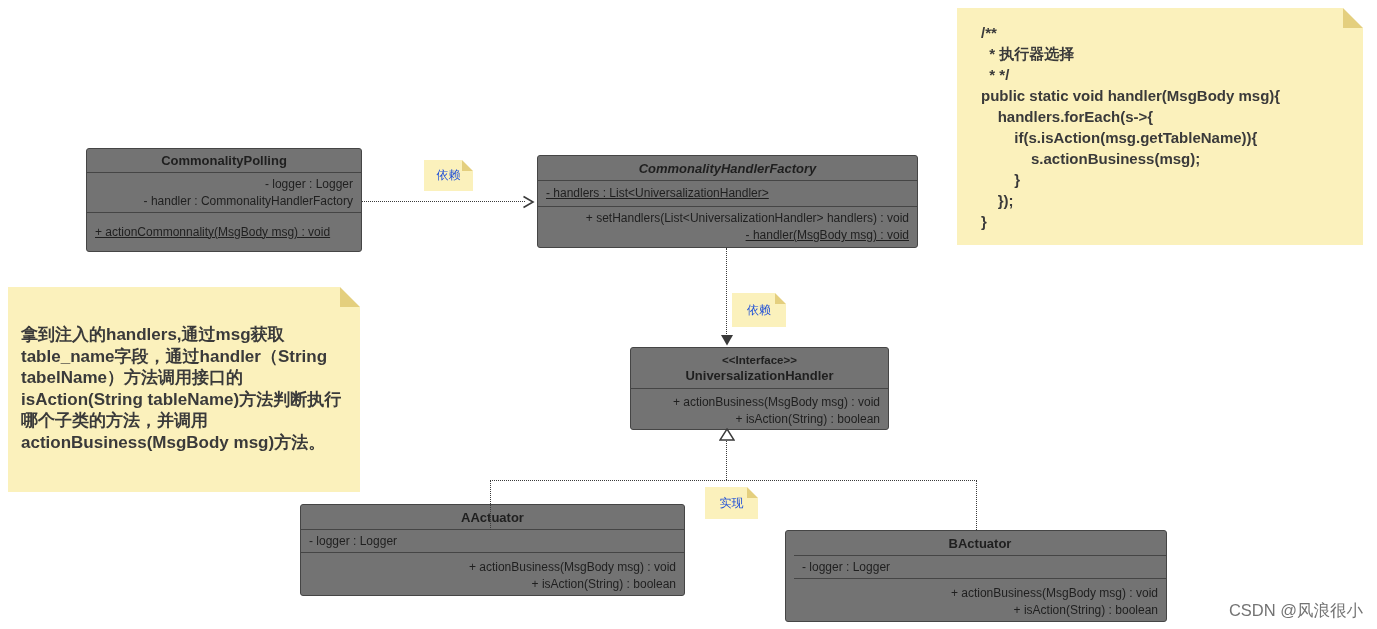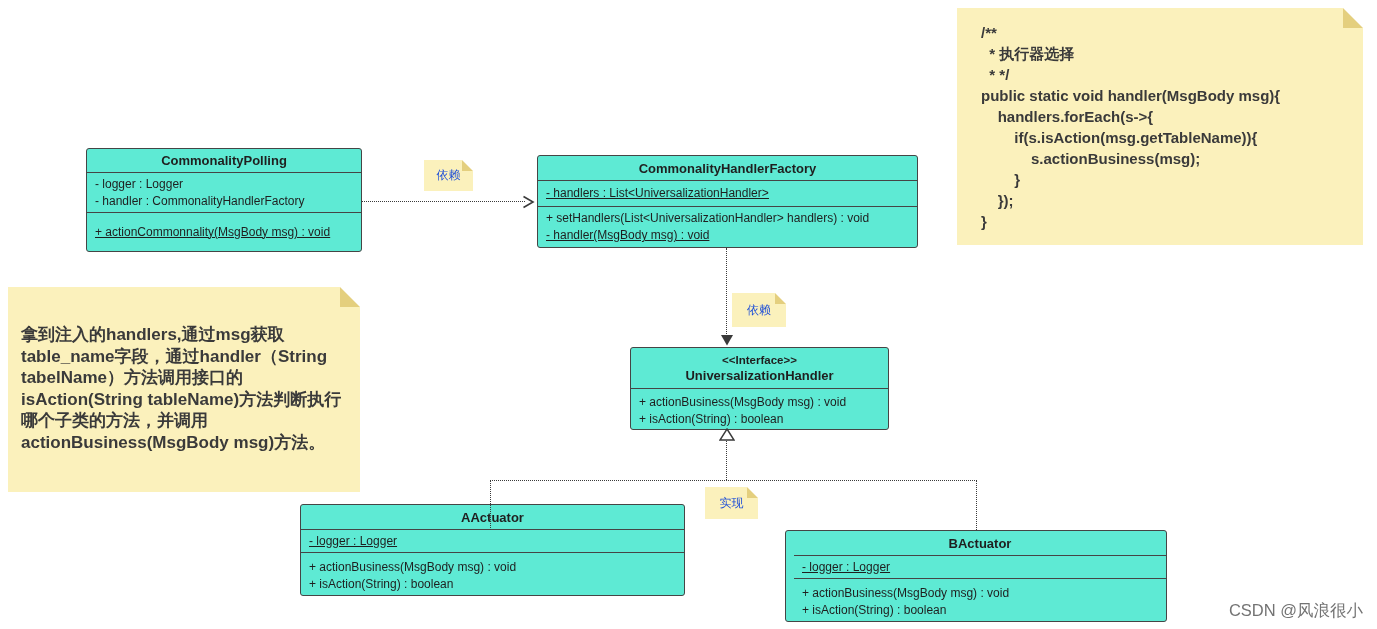--- a/index.html
+++ b/index.html
@@ -1,27 +1,27 @@
 <!DOCTYPE html>
 <html><head>
 <meta charset="utf-8">
 <style>
   html,body{margin:0;padding:0;background:#ffffff;}
   #canvas{position:relative;width:1377px;height:629px;background:#ffffff;overflow:hidden;
           font-family:"Liberation Sans",sans-serif;}
 
   
-  .box{position:absolute;background:#5eead4;border:1px solid #454545;border-radius:3px;
-       box-sizing:border-box;color:#1f1f1f;font-size:12px;}
+  .box{position:absolute;background:#737373;border:1px solid #454545;border-radius:3px;
+       box-sizing:border-box;color:#1f1f1f;font-size:12px;text-align:right;}
   .box .title{display:flex;flex-direction:column;align-items:center;justify-content:center;
        font-weight:bold;font-size:13px;border-bottom:1px solid #454545;box-sizing:border-box;}
   .box .stereo{font-size:11.5px;font-weight:bold;}
   .sec{box-sizing:border-box;border-bottom:1px solid #454545;padding:3px 8px;line-height:17px;}
   .sec.last{border-bottom:none;}
-  .sec.center{display:flex;align-items:center;text-decoration:underline;}
+  .sec.center{display:flex;align-items:center;}
   .u{text-decoration:underline;}
 
   
   .note{position:absolute;background:#fbf1bc;box-sizing:border-box;color:#3a3a3a;}
   .note::after{content:"";position:absolute;top:0;right:0;width:0;height:0;border-style:solid;
        border-color:#ffffff #ffffff #e4cf7e #e4cf7e;}
   .fold-lg::after{border-width:0 20px 20px 0;}
   .fold-sm::after{border-width:0 11px 11px 0;}
   .note.code{font-weight:bold;font-size:15px;line-height:21px;white-space:pre;
        padding:14px 10px 10px 24px;}
@@ -48,21 +48,21 @@
     <div class="sec" style="height:40px;">
       <div>- logger : Logger</div>
       <div>- handler : CommonalityHandlerFactory</div>
     </div>
     <div class="sec last center" style="height:38px;">
       <div class="u">+ actionCommonnality(MsgBody msg) : void</div>
     </div>
   </div>
 
   <div class="box" style="left:537px;top:155px;width:381px;height:93px;">
-    <div class="title" style="height:25px;">CommonalityHandlerFactory</div>
+    <div class="title" style="height:25px;font-style:italic;">CommonalityHandlerFactory</div>
     <div class="sec center" style="height:26px;">
       <div class="u">- handlers : List&lt;UniversalizationHandler&gt;</div>
     </div>
     <div class="sec last" style="height:40px;">
       <div>+ setHandlers(List&lt;UniversalizationHandler&gt; handlers) : void</div>
       <div class="u">- handler(MsgBody msg) : void</div>
     </div>
   </div>
 
   <div class="box" style="left:598px;top:347px;width:259px;height:83px;margin-left:32px;">

